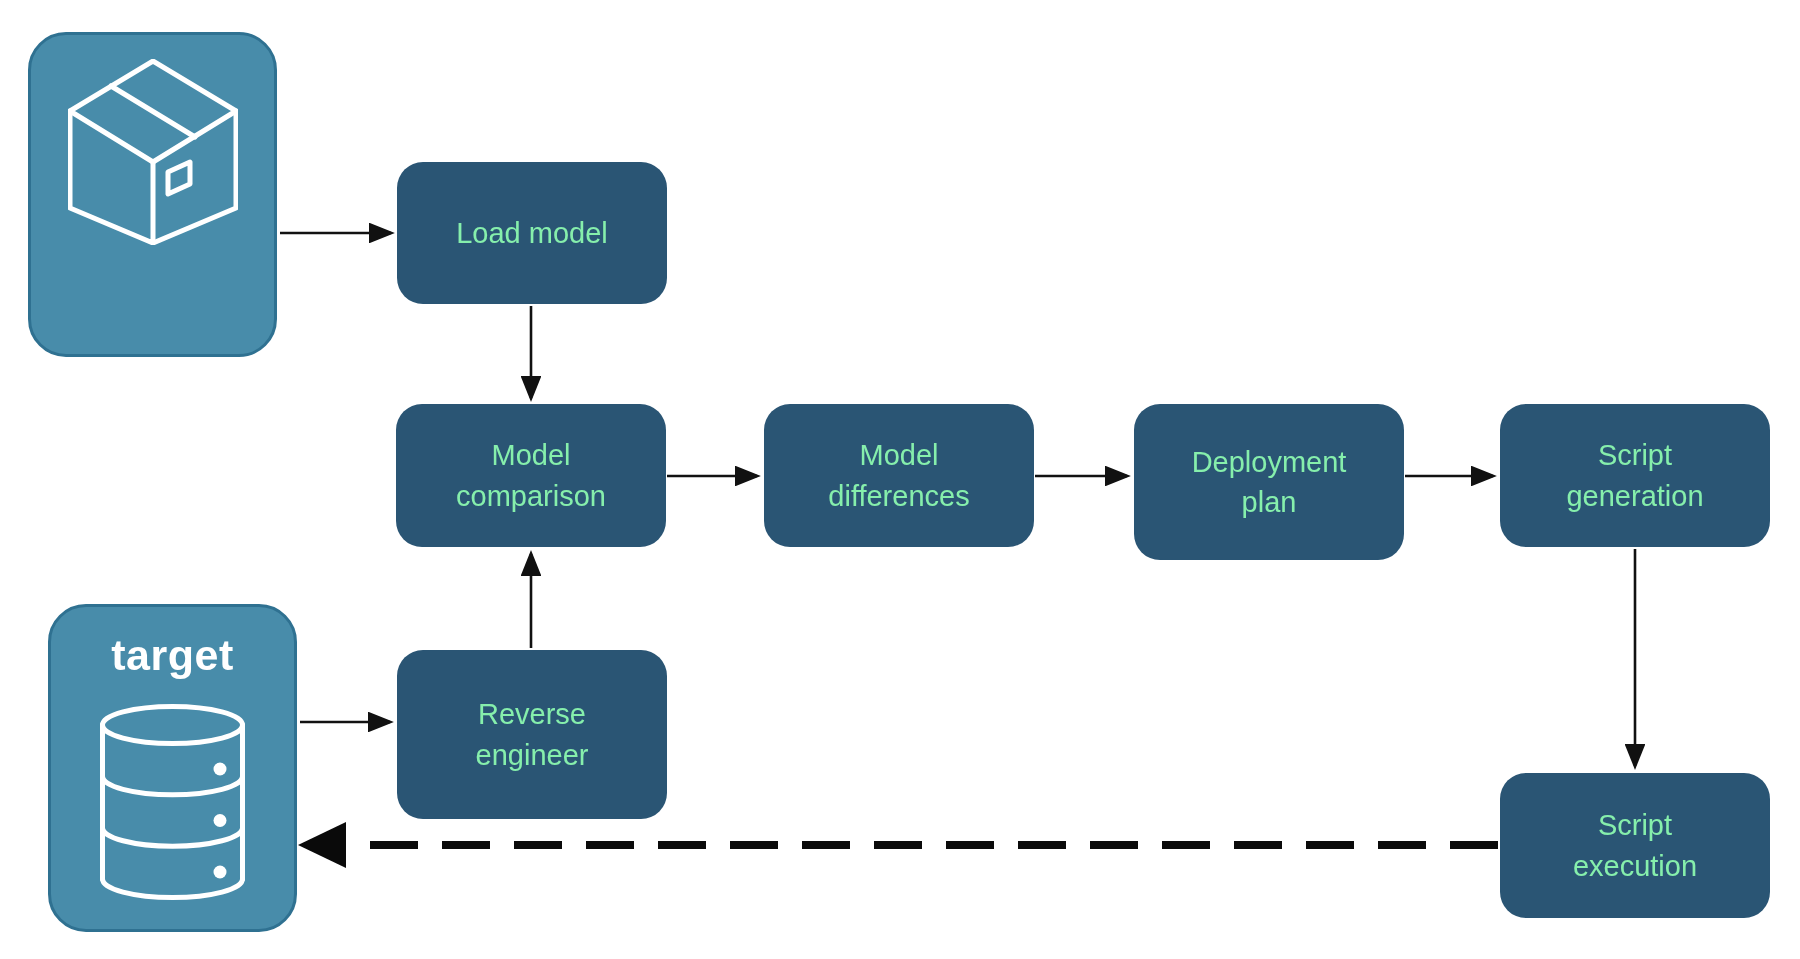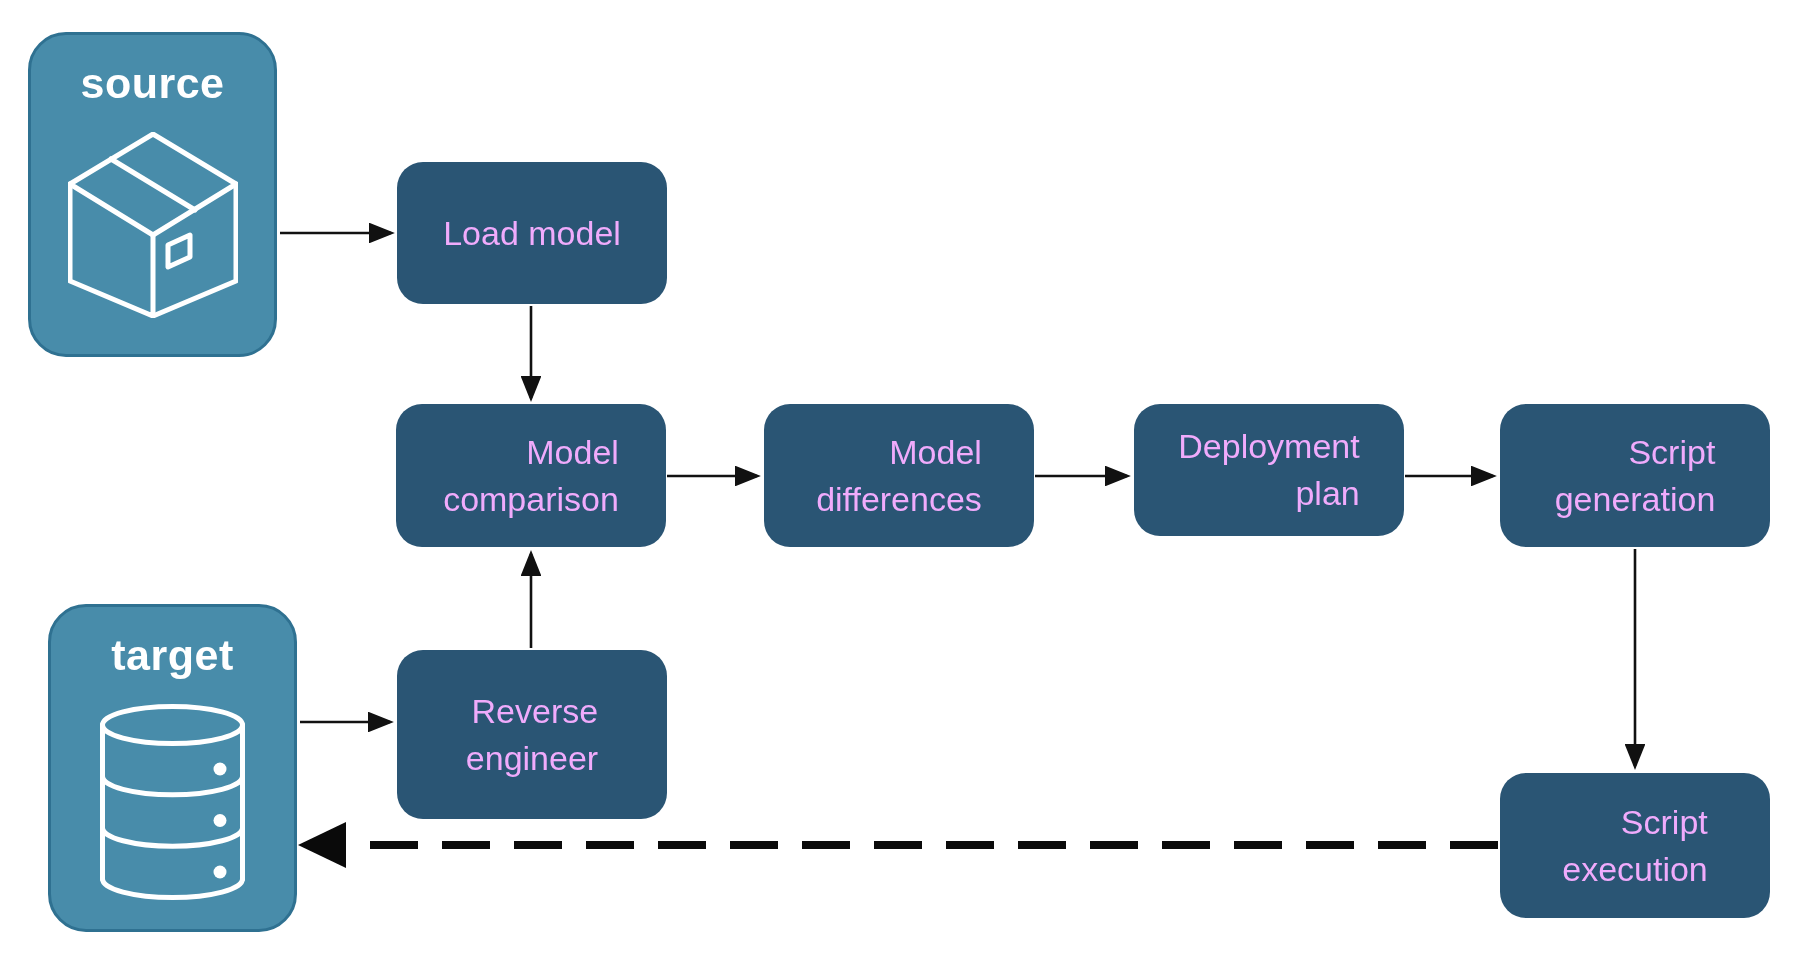--- a/index.html
+++ b/index.html
@@ -33,34 +33,34 @@
 
   #card-source { left: 28px;  top: 32px;  width: 249px; height: 325px; }
   #card-target { left: 48px;  top: 604px; width: 249px; height: 328px; }
 
   
   .node {
     position: absolute;
     box-sizing: border-box;
     background: #2A5574;
     border-radius: 26px;
-    color: #f0abfc;
+    color: #86efac;
     display: flex;
     align-items: center;
     justify-content: center;
-    text-align: right;
-    font-size: 34px;
+    text-align: center;
+    font-size: 29px;
     line-height: 1.38;
   }
   .node .label { white-space: pre-line; }
 
   #node-load-model        { left: 397px;  top: 162px; width: 270px; height: 142px; }
   #node-model-comparison  { left: 396px;  top: 404px; width: 270px; height: 143px; }
   #node-model-differences { left: 764px;  top: 404px; width: 270px; height: 143px; }
-  #node-deployment-plan   { left: 1134px; top: 404px; width: 270px; height: 132px; }
+  #node-deployment-plan   { left: 1134px; top: 404px; width: 270px; height: 156px; }
   #node-script-generation { left: 1500px; top: 404px; width: 270px; height: 143px; }
   #node-reverse-engineer  { left: 397px;  top: 650px; width: 270px; height: 169px; }
   #node-script-execution  { left: 1500px; top: 773px; width: 270px; height: 145px; }
 
   
   .edges {
     position: absolute;
     left: 0; top: 0;
     width: 1800px;
     height: 959px;
@@ -73,21 +73,20 @@
     stroke-dasharray: 48 24;
     fill: none;
   }
 </style>
 </head>
 <body>
 
 <div class="canvas">
 
   <div class="card" id="card-source">
-    <div class="card-title">source</div>
     <svg width="170" height="186" viewBox="0 0 170 186" fill="none" stroke="#ffffff" stroke-width="5" stroke-linejoin="round" stroke-linecap="round">
 
       <polygon points="85,2 168,52 85,103 2,52"></polygon>
 
       <line x1="43" y1="27" x2="127" y2="78"></line>
 
       <polyline points="2,52 2,149 85,184 85,103"></polyline>
 
       <polyline points="168,52 168,149 85,184"></polyline>
 

